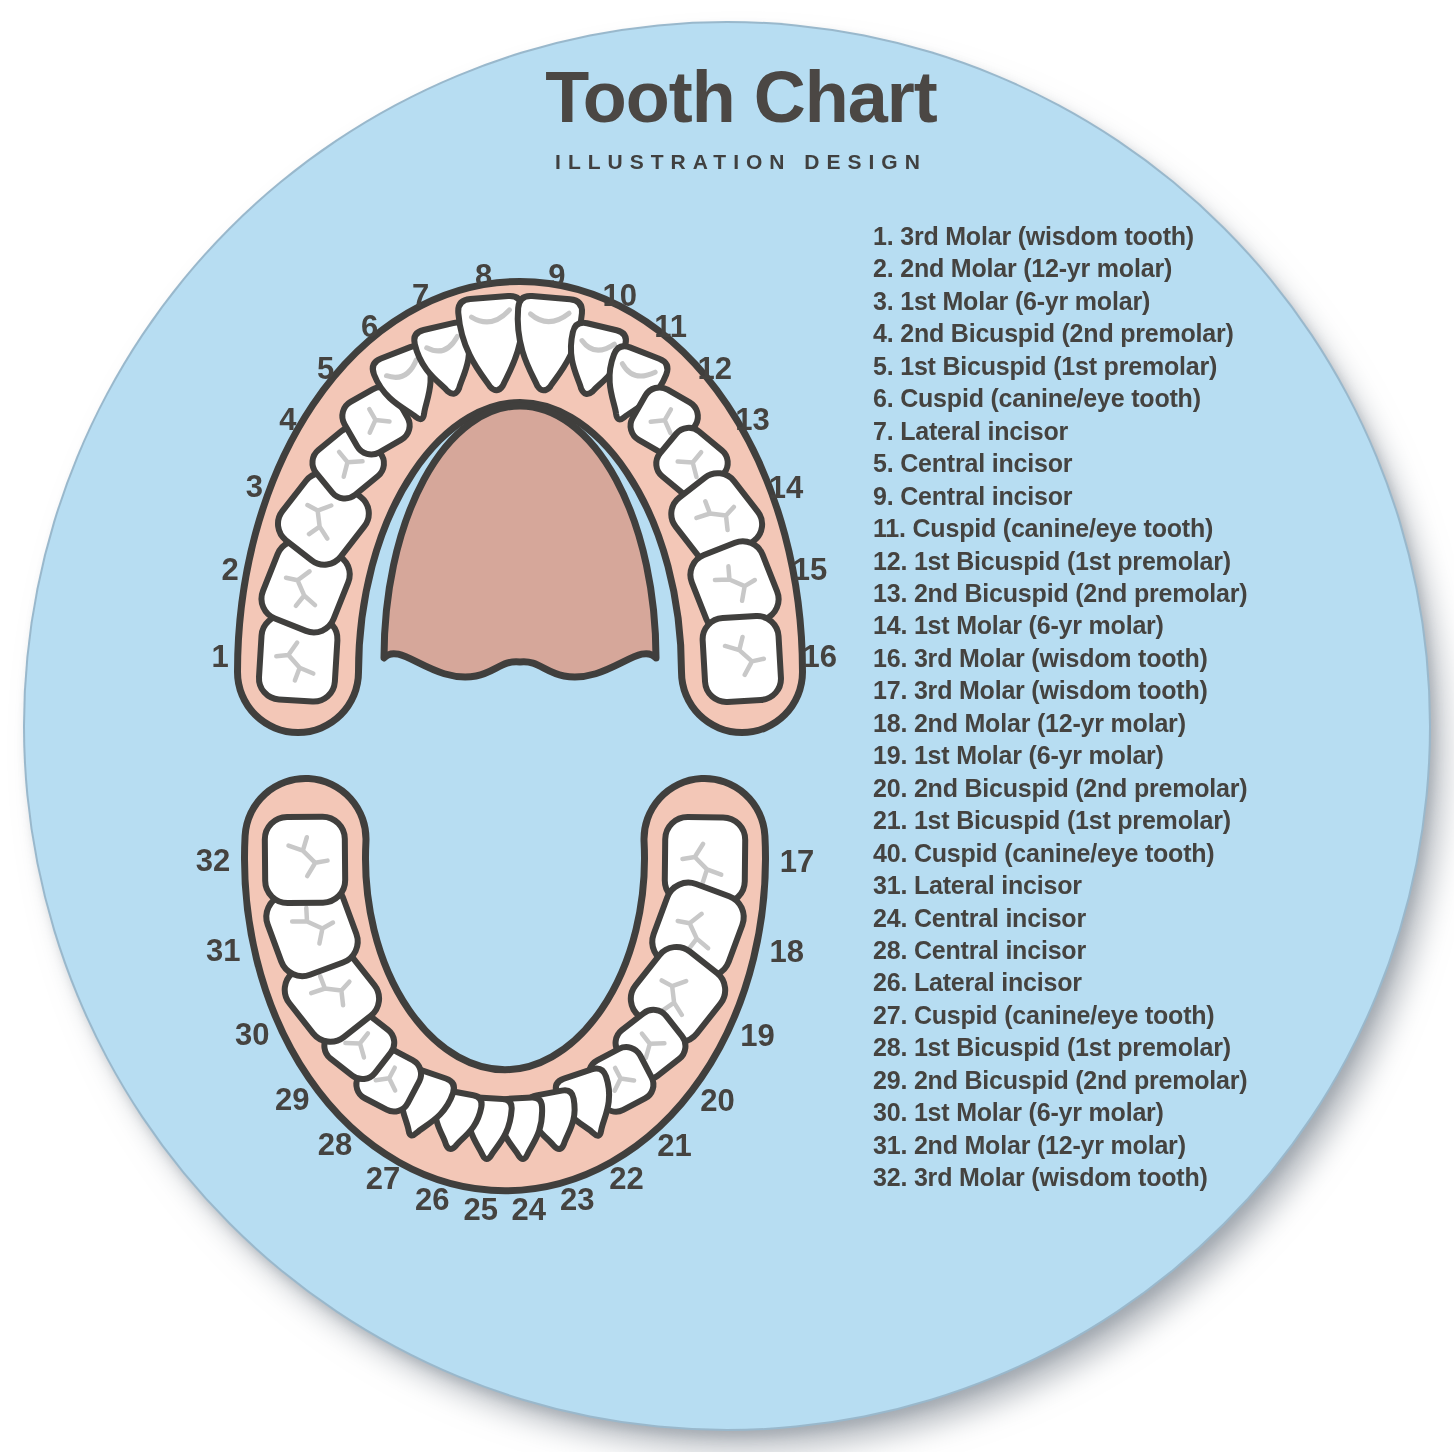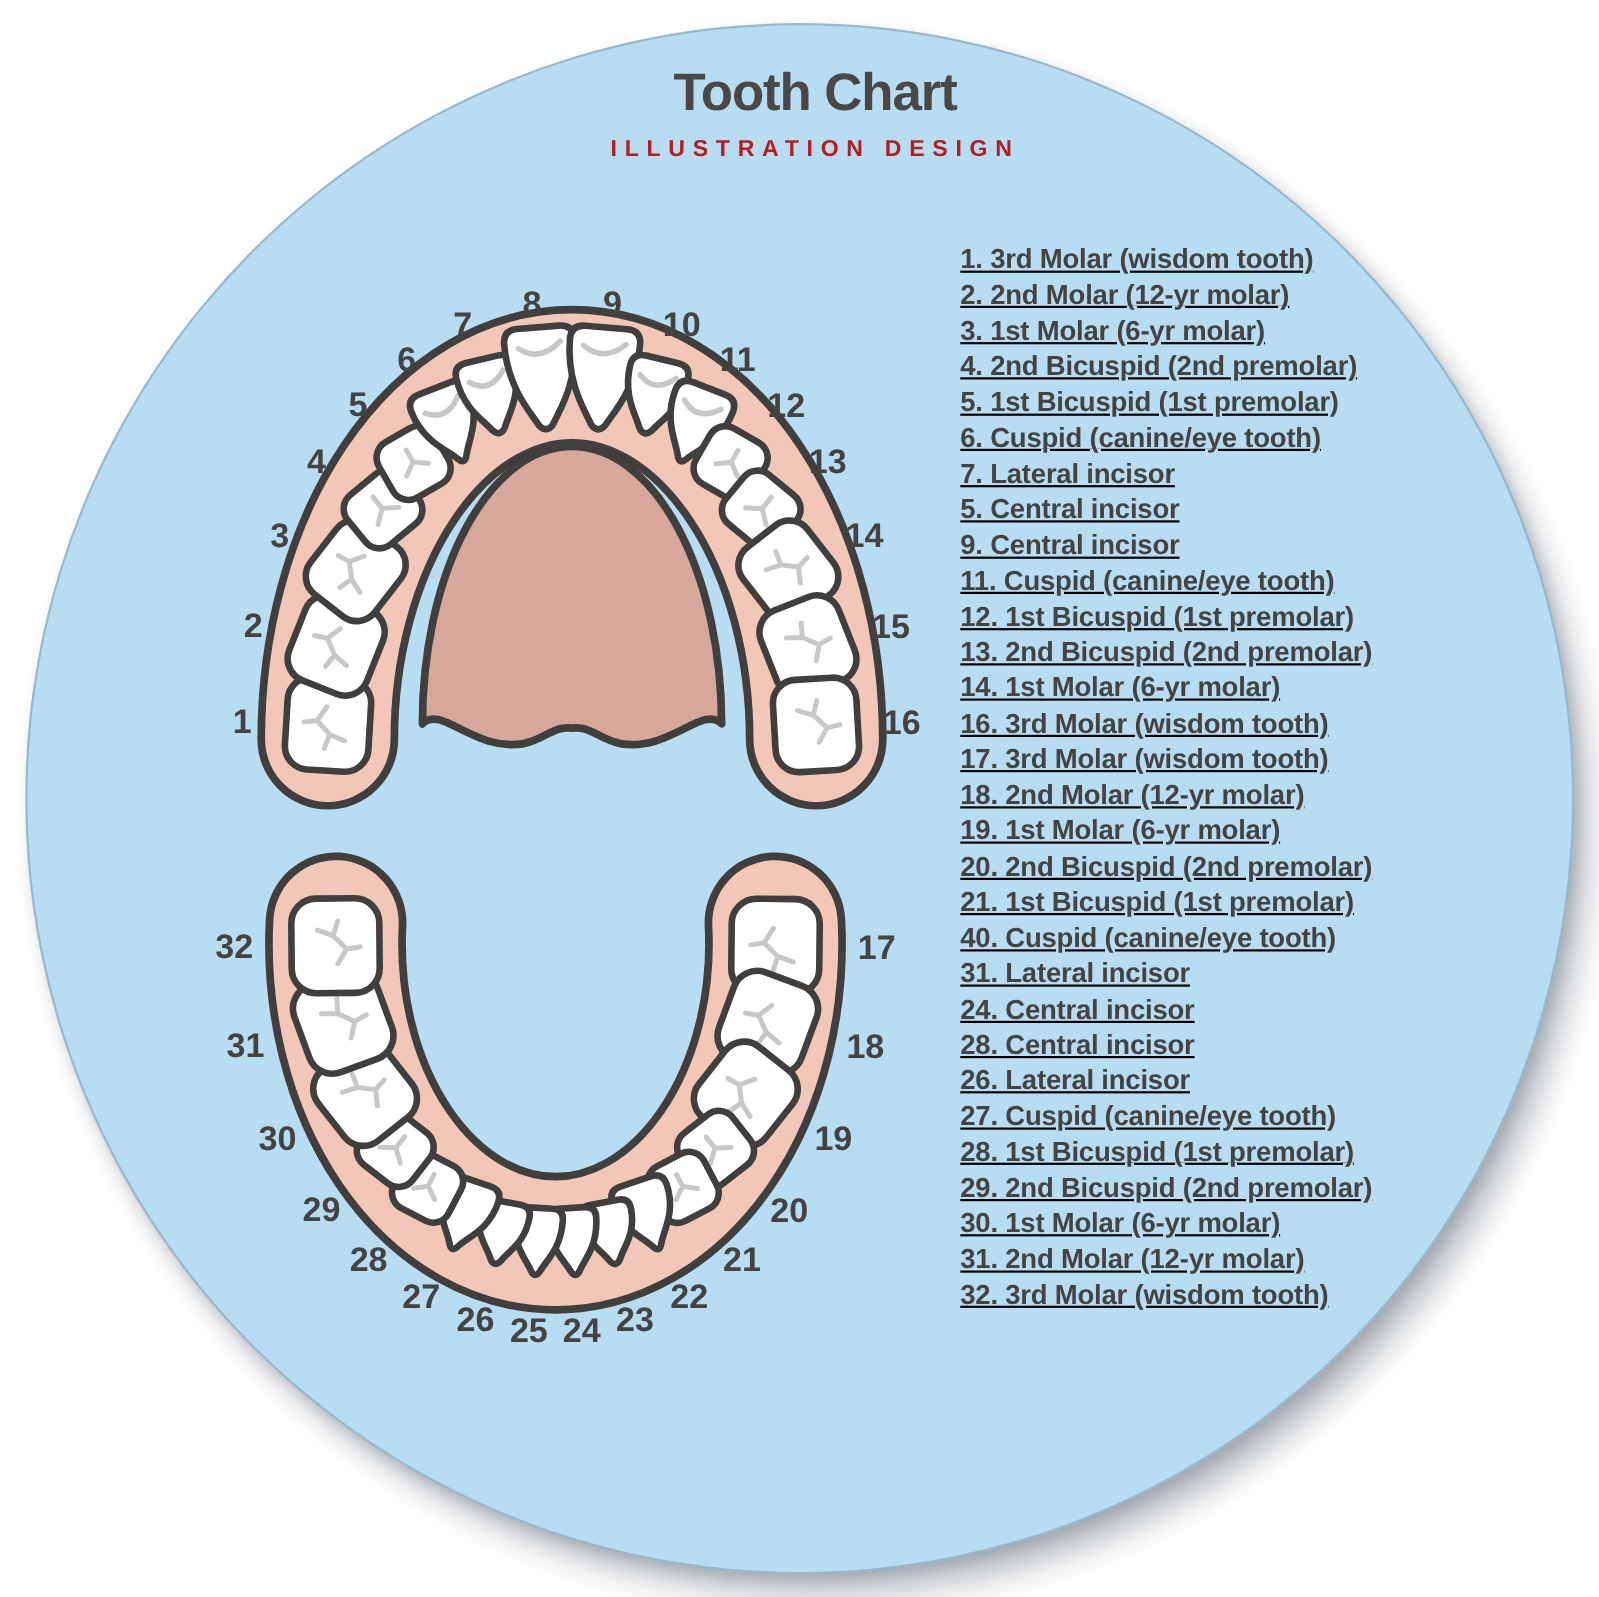--- a/index.html
+++ b/index.html
@@ -5,23 +5,23 @@
   :root{
     --mat-bg:#b7ddf2; --ink:#454340; --gum:#f3c7b7; --palate:#d6a79a; --outline:#403f3d;
   }
   html,body{margin:0;padding:0;background:#ffffff;}
   .page{position:relative;width:1454px;height:1452px;background:#ffffff;overflow:hidden;
         font-family:"Liberation Sans","DejaVu Sans",sans-serif;}
   .mat{position:absolute;left:23px;top:21px;width:1404px;height:1406px;border-radius:50%;
        background:var(--mat-bg);border:2px solid rgba(85,100,115,0.30);
        box-shadow:16px 22px 30px -4px rgba(118,128,138,0.55), 4px 6px 10px rgba(130,140,150,0.30);}
   .header{position:absolute;left:741px;top:60px;transform:translateX(-50%);text-align:center;white-space:nowrap;}
-  .title{font-size:48px;font-weight:700;letter-spacing:-1px;color:#4b4744;line-height:1.05;}
-  .subtitle{margin-top:14px;font-size:21px;font-weight:700;letter-spacing:7px;color:#b91c1c;}
-  .legend{position:absolute;left:873px;top:220px;text-decoration:underline;}
+  .title{font-size:72px;font-weight:700;letter-spacing:-1px;color:#4b4744;line-height:1.05;}
+  .subtitle{margin-top:14px;font-size:21px;font-weight:700;letter-spacing:7px;color:#404040;}
+  .legend{position:absolute;left:873px;top:220px;}
   .legend-item{font-size:25px;font-weight:700;color:var(--ink);line-height:32.45px;
                letter-spacing:-0.2px;white-space:nowrap;}
   svg.diagram{position:absolute;left:0;top:0;pointer-events:none;}
   svg.diagram text{font-family:"Liberation Sans","DejaVu Sans",sans-serif;
                    font-size:31px;font-weight:700;fill:var(--ink);text-anchor:middle;}
 </style>
 </head>
 <body>
 
 <div class="page">

